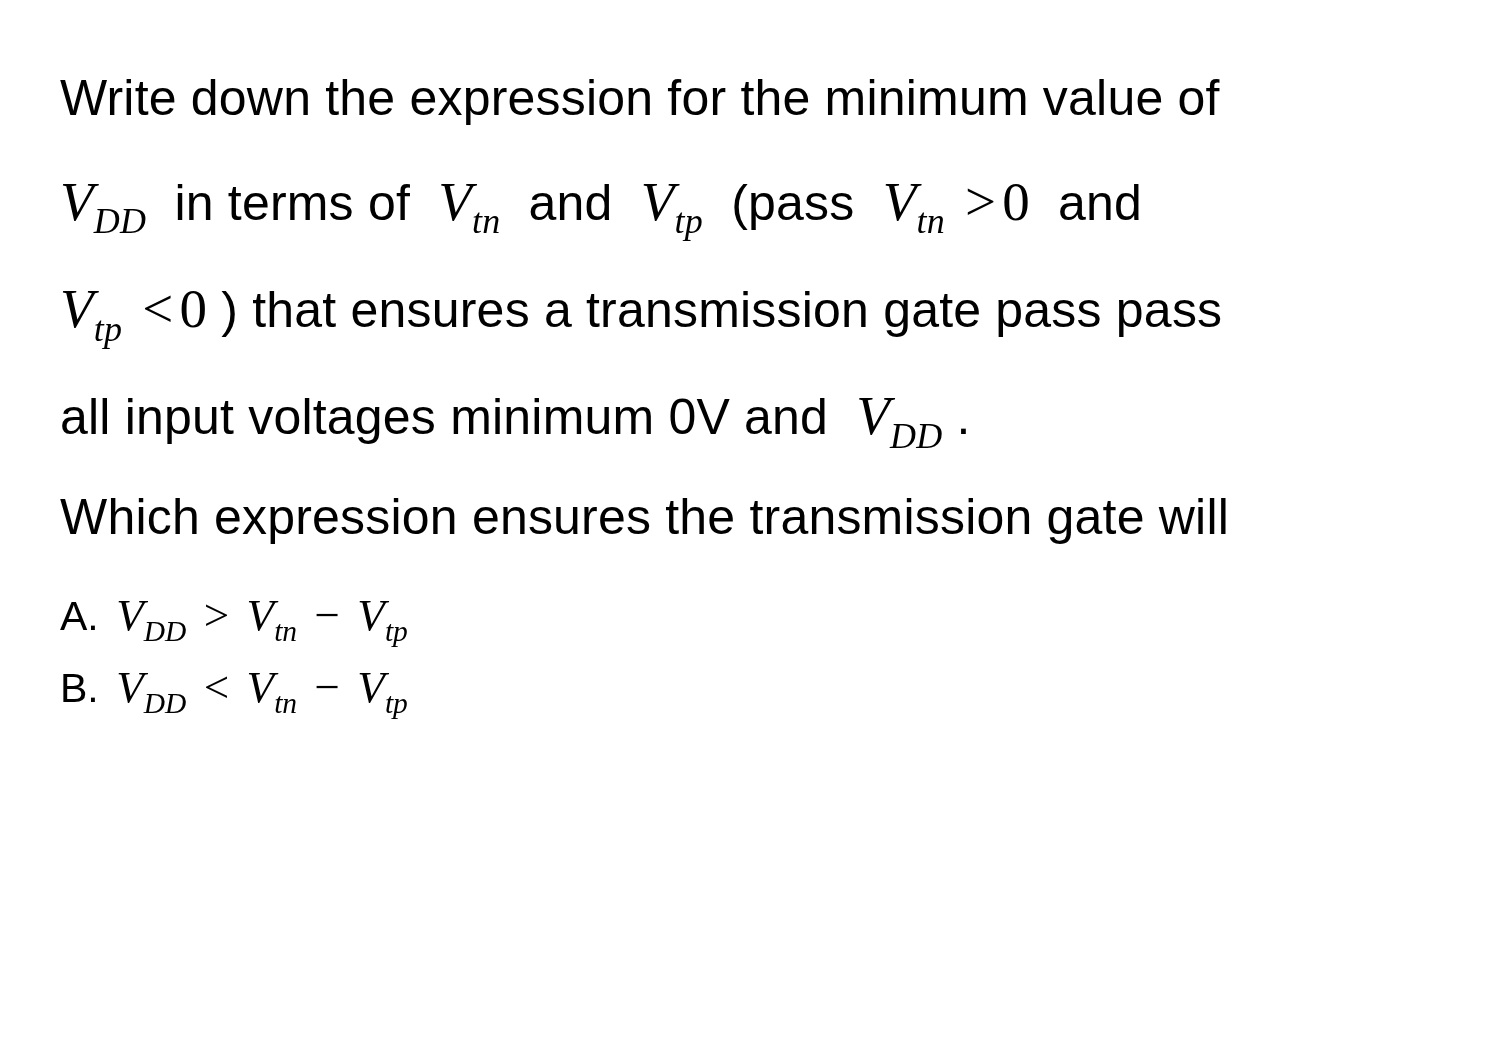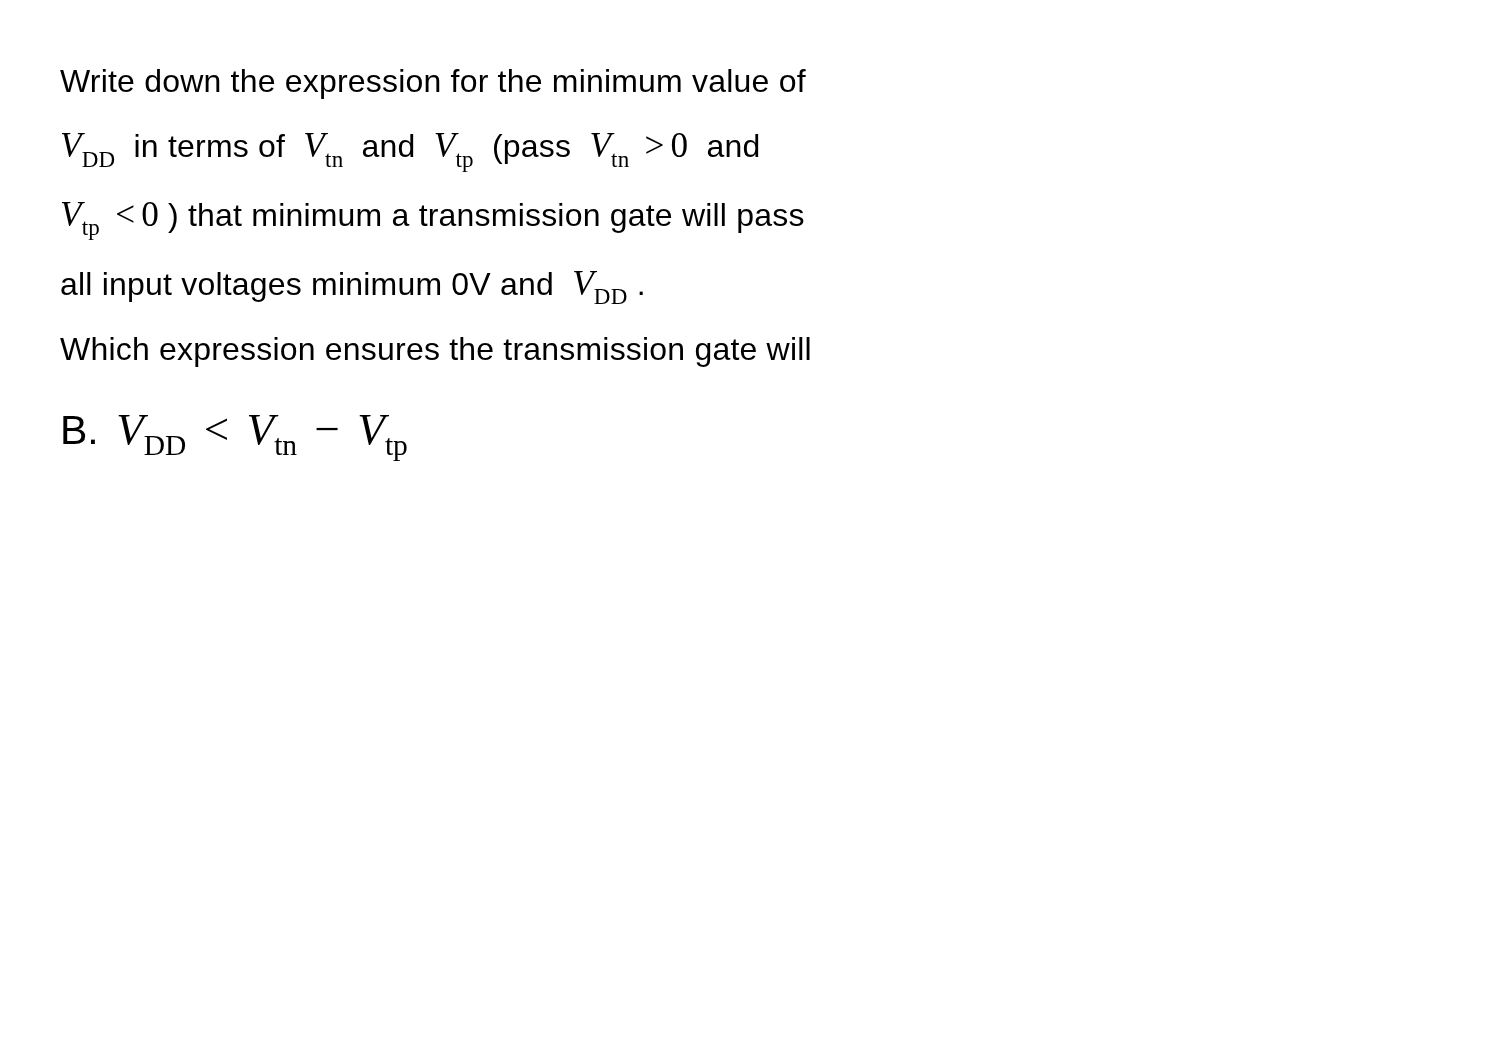--- a/index.html
+++ b/index.html
@@ -9,30 +9,31 @@
     }
     body {
       width: 1500px;
       height: 1048px;
       background: #ffffff;
       font-family: Arial, Helvetica, sans-serif;
       color: #000000;
       padding: 50px 60px;
     }
     .content {
-      font-size: 32px;
+      font-size: 50px;
       line-height: 1.95;
     }
     .math-var {
       font-family: "Times New Roman", Times, serif;
       font-style: italic;
       font-size: 1.1em;
     }
     .sub {
       font-family: "Times New Roman", Times, serif;
+      font-style: italic;
       font-size: 0.72em;
       vertical-align: sub;
       position: relative;
       top: 0.08em;
     }
     .math-op {
       font-family: "Times New Roman", Times, serif;
       font-style: normal;
       font-size: 1.1em;
       padding: 0 6px;
@@ -69,32 +70,40 @@
   <span class="math-var">V</span><span class="sub">tn</span>
   &nbsp;<span>and</span>&nbsp;
   <span class="math-var">V</span><span class="sub">tp</span>
   &nbsp;<span>(pass</span>&nbsp;
   <span class="math-var">V</span><span class="sub">tn</span>
   <span class="math-op">&gt;</span><span class="math-num">0</span>
   &nbsp;<span>and</span>
   <br>
   <span class="math-var">V</span><span class="sub">tp</span>
   <span class="math-op">&lt;</span><span class="math-num">0</span>
-  <span>) that minimum a transmission gate will pass</span>
+  <span>) that ensures a transmission gate pass pass</span>
   <br>
   <span>all input voltages minimum 0V and</span>&nbsp;
   <span class="math-var">V</span><span class="sub">DD</span>
   <span>.</span>
   <br>
   <span>Which expression ensures the transmission gate will</span>
   <br>
 </div>
 
 <div class="options">
   <div class="option-row">
+    <span class="option-label">A.</span>
+    <span class="math-var">V</span><span class="sub">DD</span>
+    <span class="math-op">&gt;</span>
+    <span class="math-var">V</span><span class="sub">tn</span>
+    <span class="math-op">−</span>
+    <span class="math-var">V</span><span class="sub">tp</span>
+  </div>
+  <div class="option-row">
     <span class="option-label">B.</span>
     <span class="math-var">V</span><span class="sub">DD</span>
     <span class="math-op">&lt;</span>
     <span class="math-var">V</span><span class="sub">tn</span>
     <span class="math-op">−</span>
     <span class="math-var">V</span><span class="sub">tp</span>
   </div>
 </div>
 
 </body></html>

